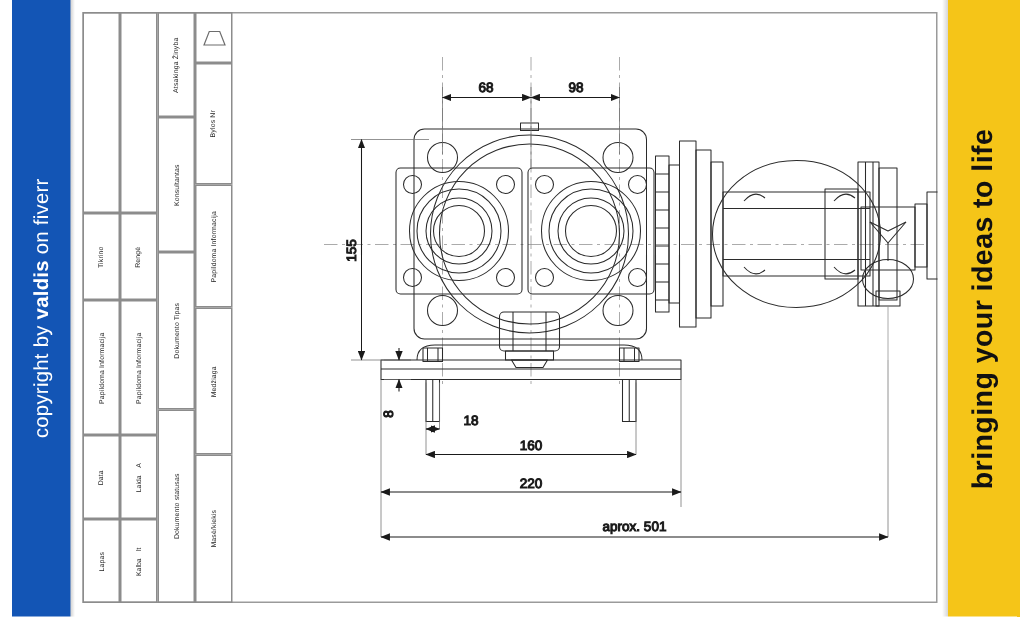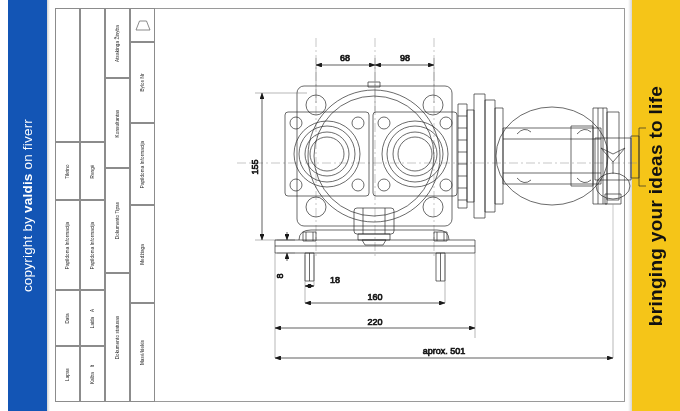--- a/index.html
+++ b/index.html
@@ -63,21 +63,21 @@
   }
   .tcell .pair{transform:rotate(-90deg);white-space:nowrap;display:flex;gap:5px;align-items:baseline;}
   .tcell .pair .k{font-size:4.6px;color:#222;}
   .tcell .pair .v{font-size:4.6px;color:#222;}
 
   
   .proj{position:relative;width:16px;height:11px;}
   .proj svg{position:absolute;left:0;top:0;}
 
   
-  #canvas{position:absolute;left:104px;top:8px;width:469px;height:394px;margin-left:21px;}
+  #canvas{position:absolute;left:104px;top:8px;width:469px;height:394px;}
   #canvas svg{display:block;}
 
   
   .dimtxt{font-family:"Liberation Sans", sans-serif;font-size:9px;fill:#1a1a1a;}
 </style>
 </head>
 <body>
 
 <div id="stage">
 

